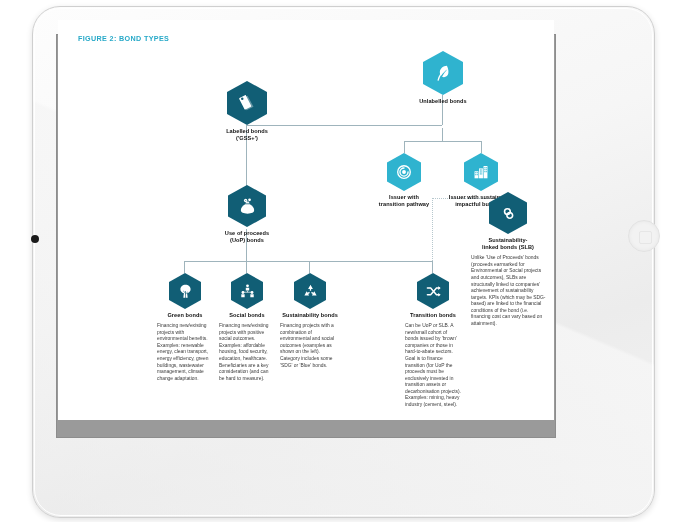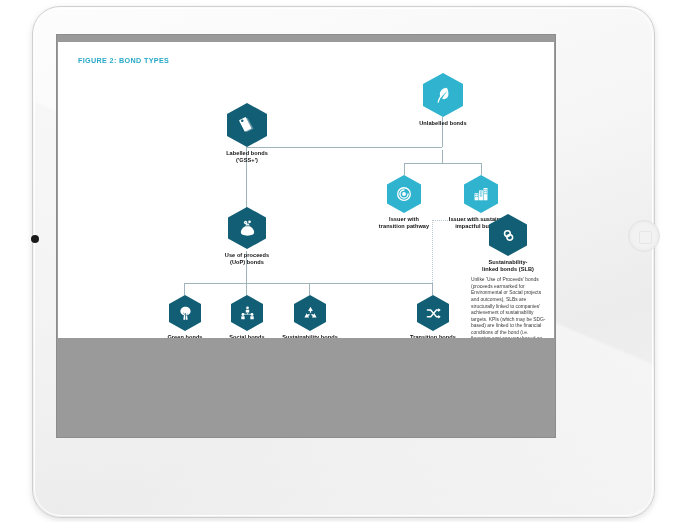--- a/index.html
+++ b/index.html
@@ -59,22 +59,22 @@
     position:absolute;
     left:56px; top:34px;
     width:500px; height:404px;
     background:#9a9a9a;
     padding:1px;
     box-sizing:border-box;
     border:1px solid #8d8d8d;
   }
   #screen{
     position:absolute;
-    left:58px; top:42px;
-    width:496px; height:296px;
+    left:58px; top:20px;
+    width:496px; height:400px;
     background:#ffffff;
     overflow:hidden;
   }
 
   
   #figure-title{
     position:absolute;
     left:20px; top:14px;
     font-size:7.2px;
     font-weight:bold;

